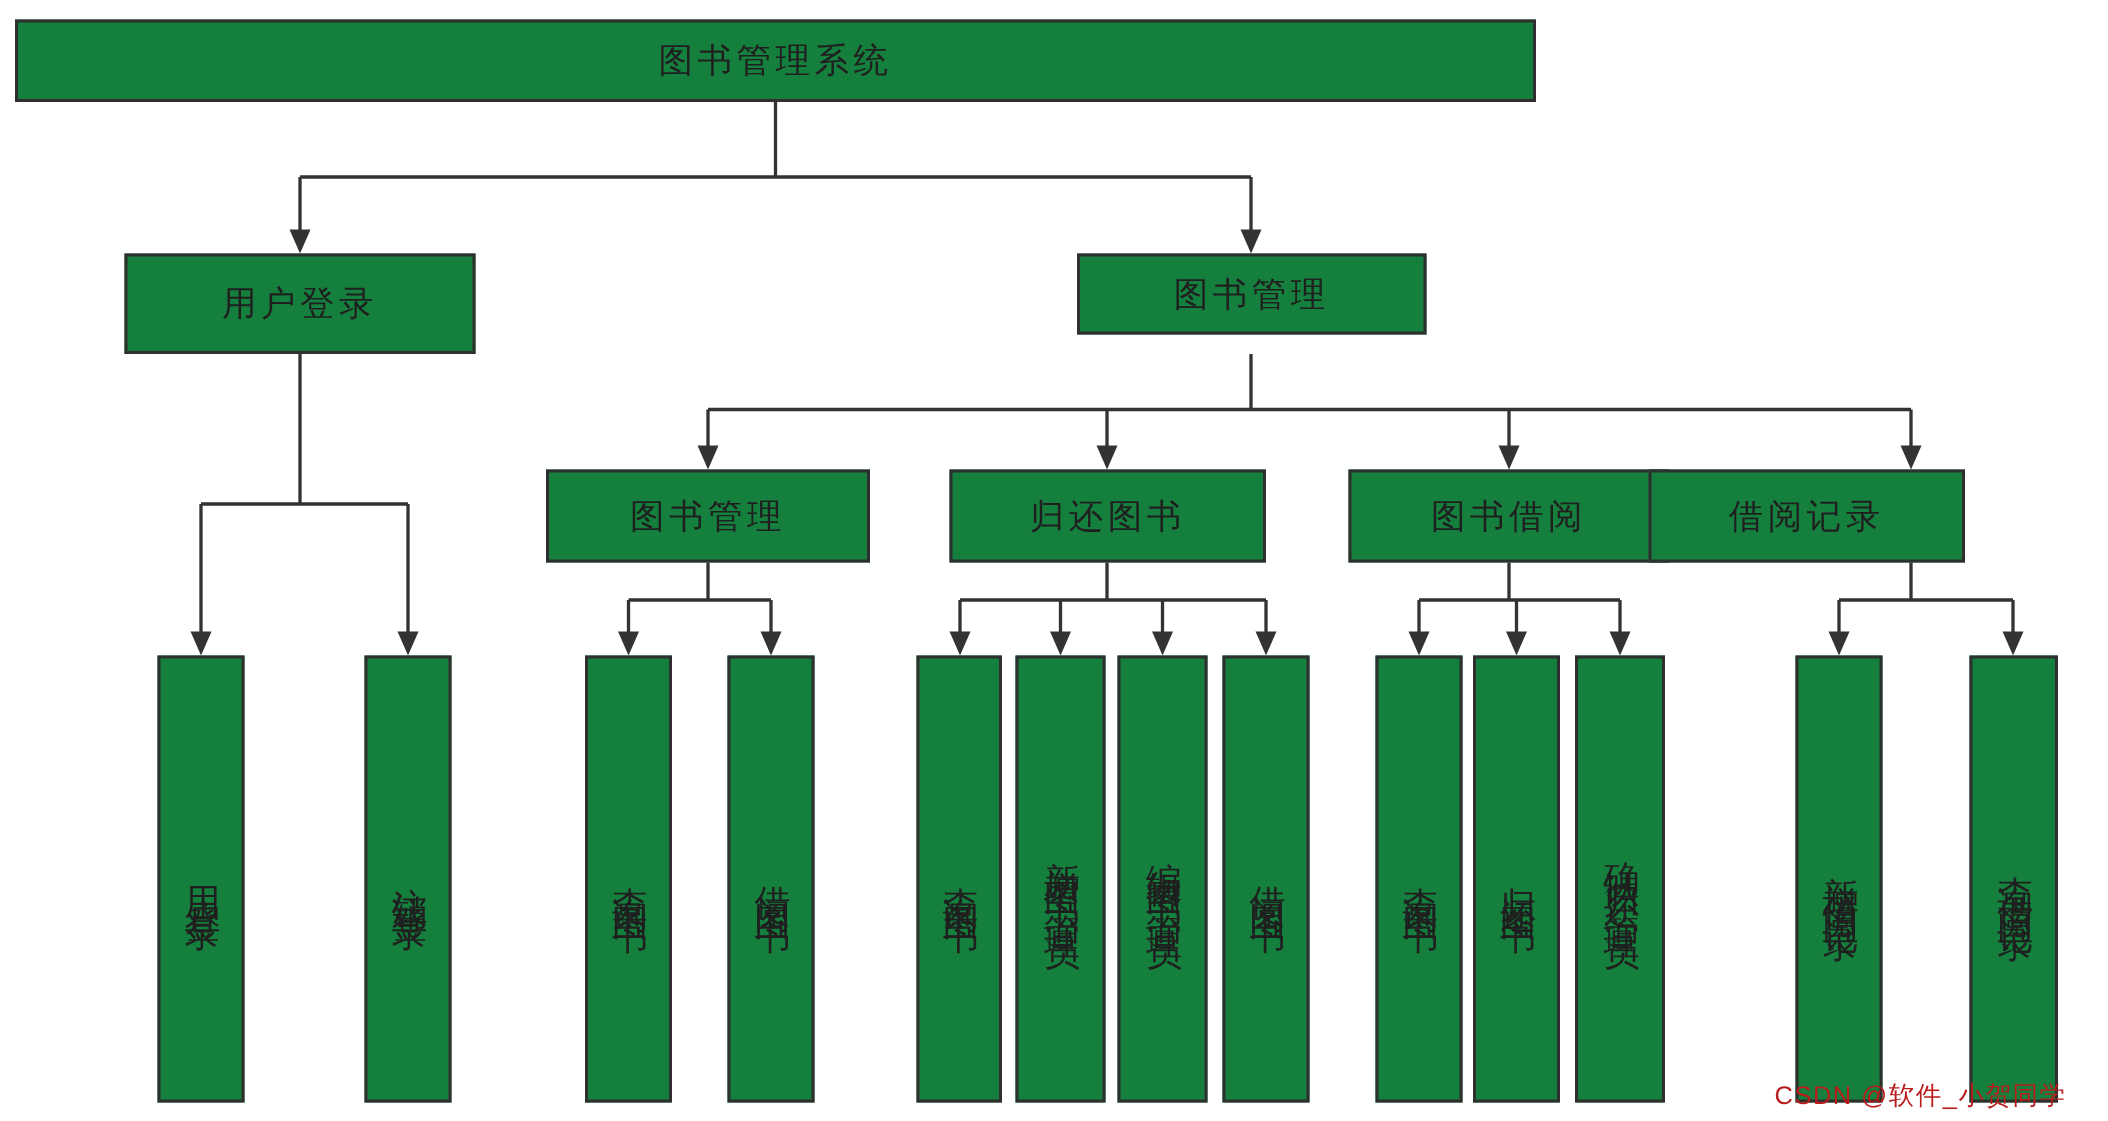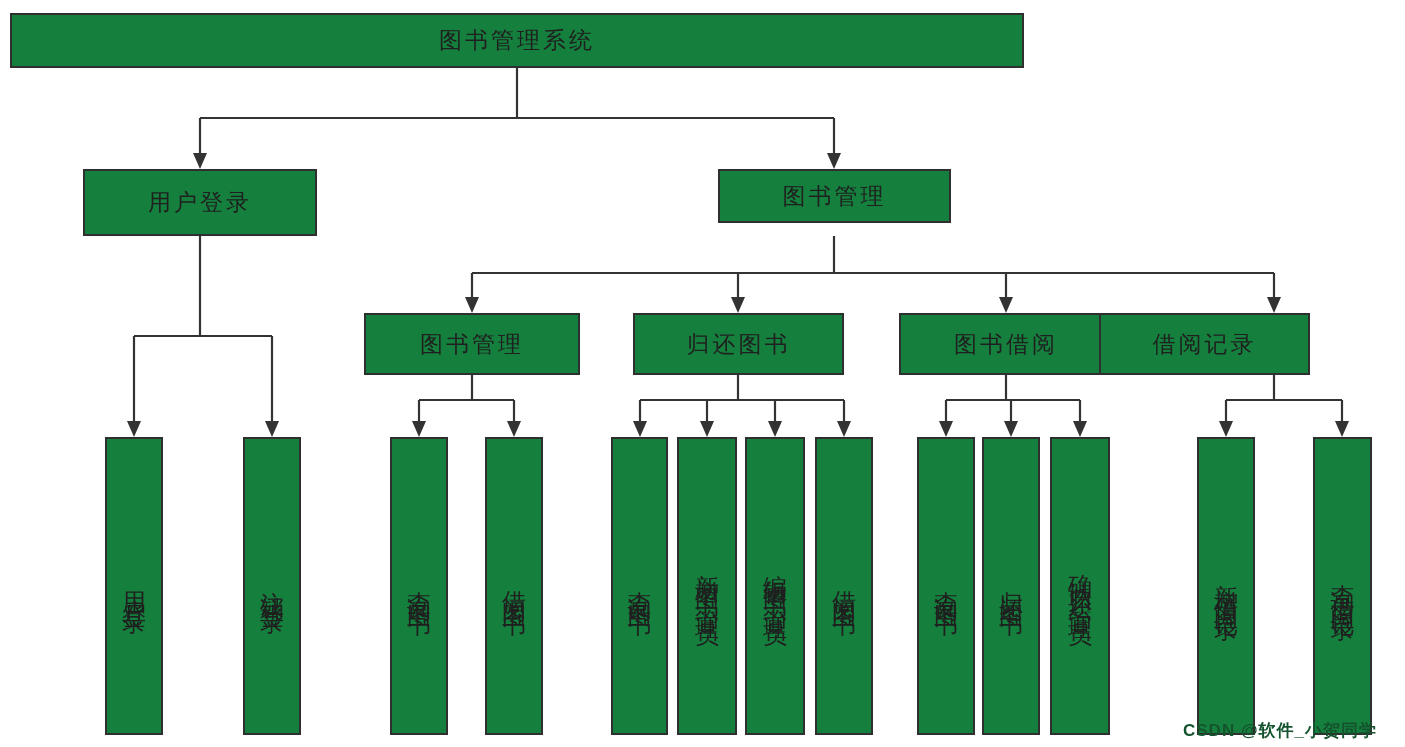--- a/index.html
+++ b/index.html
@@ -41,23 +41,22 @@
     line-height: 1;
     color: #1f1f1f;
   }
   .watermark {
     position: absolute;
     left: 1183px;
     top: 719px;
     z-index: 5;
     font-size: 17px;
     letter-spacing: 1px;
-    color: #14532d;
+    color: #b91c1c;
     white-space: nowrap;
-    font-weight: bold;
   }
 </style>
 </head>
 <body>
 
 <svg id="connectors" viewBox="0 0 1405 747" xmlns="http://www.w3.org/2000/svg">
   <g stroke="#333333" stroke-width="2.2" fill="none">
     <path d="M517 68 V118 M200 118 H834 M200 118 V156 M834 118 V156"></path>
     <path d="M200 236 V336 M134 336 H272 M134 336 V424 M272 336 V424"></path>
     <path d="M834 236 V273 M472 273 H1274 M472 273 V300 M738 273 V300 M1006 273 V300 M1274 273 V300"></path>

